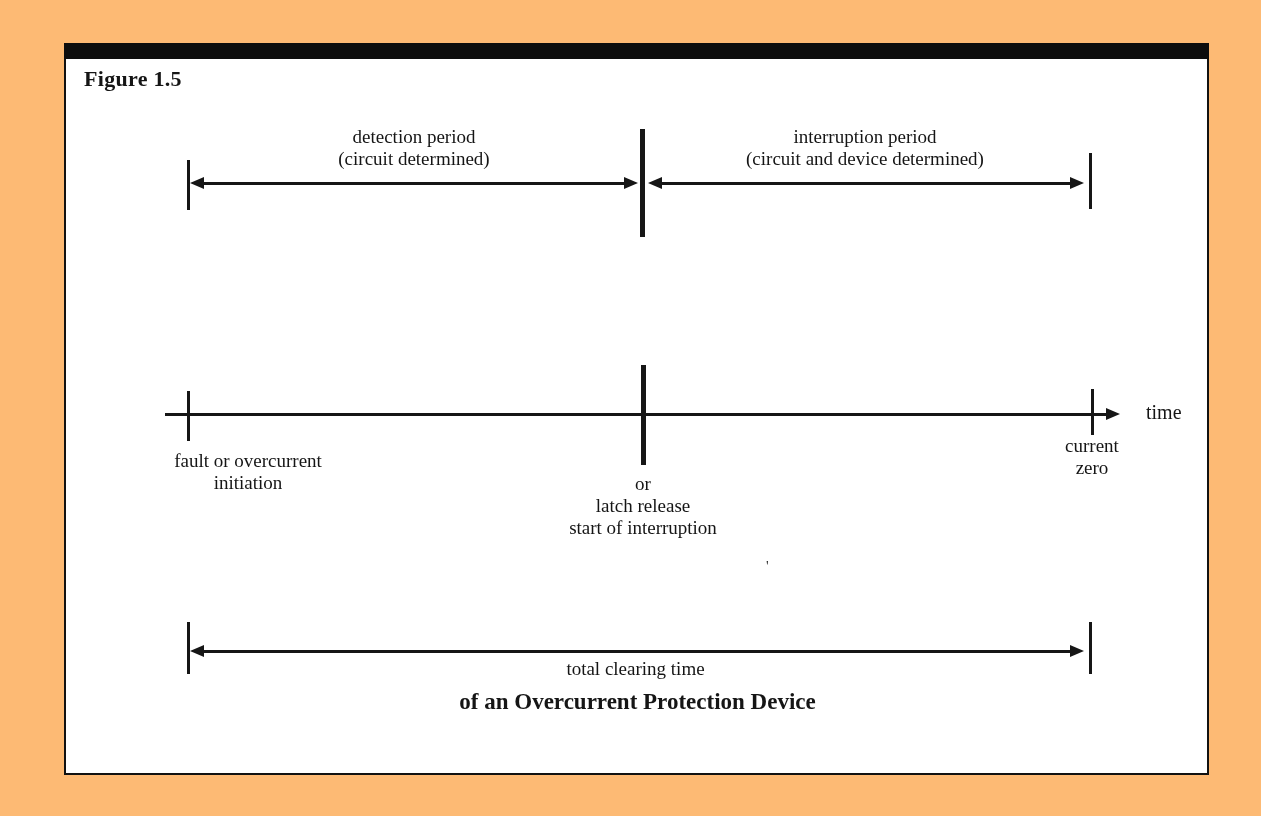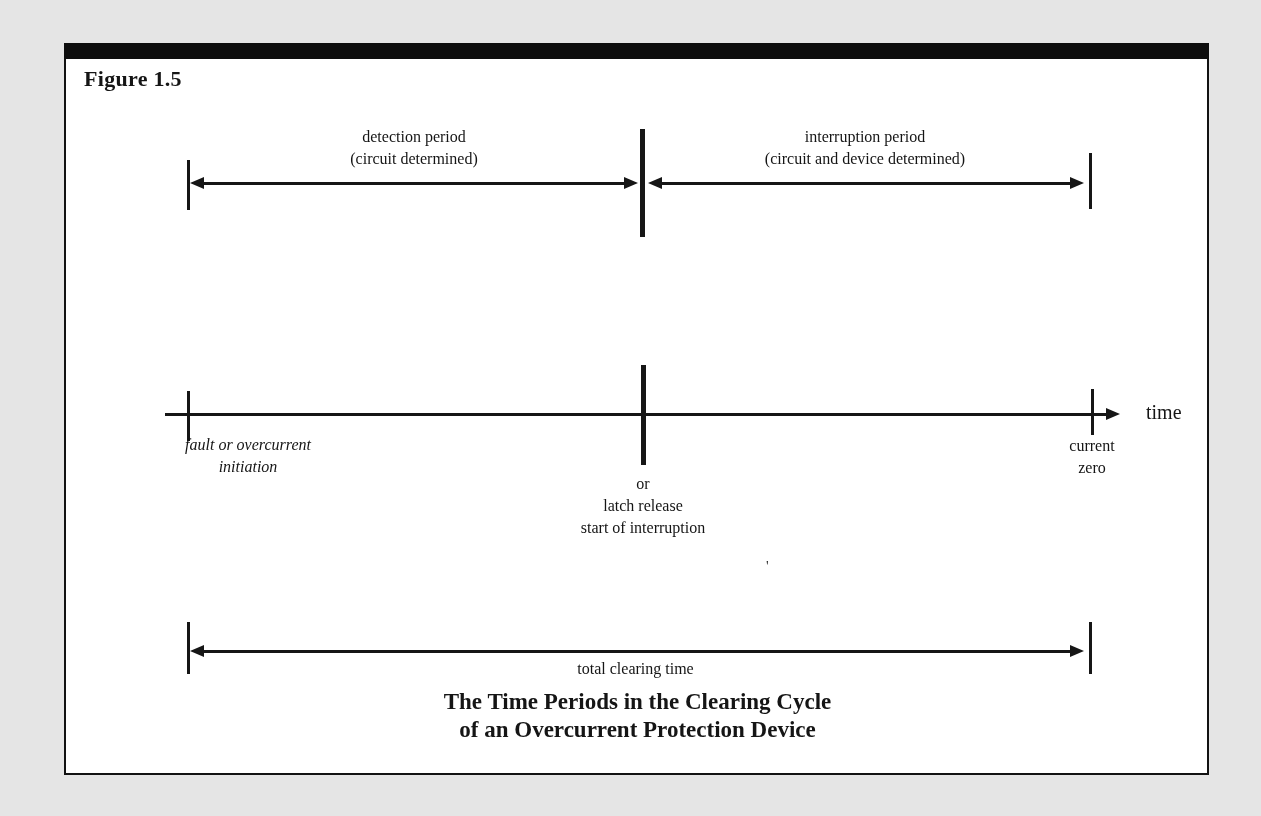--- a/index.html
+++ b/index.html
@@ -1,28 +1,28 @@
 <!DOCTYPE html>
 <html><head>
 <meta charset="utf-8">
 <style>
   html,body{margin:0;padding:0;background:#ffffff;}
-  .page{position:relative;width:1261px;height:816px;background:#e5e5e5;overflow:hidden;
+  .page{position:relative;width:1261px;height:816px;background:#fdba74;overflow:hidden;
         font-family:"Liberation Serif",serif;color:#151515;}
   .frame{position:absolute;left:64px;top:43px;width:1141px;height:728px;
          border:2px solid #121212;background:#ffffff;}
   .topbar{position:absolute;left:64px;top:43px;width:1145px;height:16px;background:#0d0d0d;}
   .figlabel{position:absolute;left:84px;top:66px;font-weight:bold;font-size:22px;letter-spacing:.3px;}
   .hline{position:absolute;height:3px;background:#161616;}
   .vtick{position:absolute;width:3px;background:#161616;}
   .vtick.thick{width:5px;}
   .ah{position:absolute;width:0;height:0;border-top:6px solid transparent;border-bottom:6px solid transparent;}
   .ah.l{border-right:14px solid #161616;}
   .ah.r{border-left:14px solid #161616;}
-  .lbl{position:absolute;font-size:16px;line-height:22px;text-align:center;}
+  .lbl{position:absolute;font-size:19px;line-height:22px;text-align:center;}
   .axis-label{position:absolute;font-size:20px;line-height:22px;margin-left:16px;}
   .title{position:absolute;left:295px;top:688px;width:685px;text-align:center;
          font-weight:bold;font-size:23px;line-height:28px;}
   .artifact{position:absolute;left:766px;top:558px;font-size:15px;color:#333;}
 </style>
 </head>
 <body>
 
 <div class="page">
 
@@ -51,21 +51,21 @@
   <div class="ah r" style="left:1070px;top:177px;"></div>
 
   <div class="hline" style="left:165px;top:413px;width:945px;"></div>
   <div class="ah r" style="left:1106px;top:408px;"></div>
   <div class="axis-label" style="left:1130px;top:401px;">time</div>
 
   <div class="vtick" style="left:187px;top:391px;height:50px;"></div>
   <div class="vtick thick" style="left:641px;top:365px;height:100px;"></div>
   <div class="vtick" style="left:1091px;top:389px;height:46px;"></div>
 
-  <div class="lbl" style="left:148px;top:434px;width:200px;font-style:italic;">
+  <div class="lbl" style="left:148px;top:450px;width:200px;">
     <div>fault or overcurrent</div>
     <div>initiation</div>
   </div>
   <div class="lbl" style="left:528px;top:473px;width:230px;">
     <div>or</div>
     <div>latch release</div>
     <div>start of interruption</div>
   </div>
   <div class="lbl" style="left:1042px;top:435px;width:100px;">
     <div>current</div>
@@ -75,17 +75,16 @@
   <div class="artifact">'</div>
 
   <div class="vtick" style="left:187px;top:622px;height:52px;"></div>
   <div class="vtick" style="left:1089px;top:622px;height:52px;"></div>
   <div class="hline" style="left:198px;top:650px;width:880px;"></div>
   <div class="ah l" style="left:190px;top:645px;"></div>
   <div class="ah r" style="left:1070px;top:645px;"></div>
   <div class="lbl" style="left:533px;top:658px;width:205px;">total clearing time</div>
 
   <div class="title">
-    <div>The Time Periods in the Clearing Cycle</div>
     <div>of an Overcurrent Protection Device</div>
   </div>
 
 </div>
 
 </body></html>

